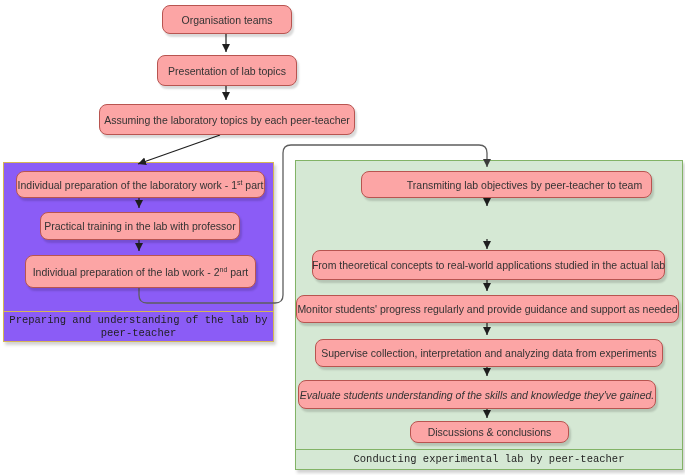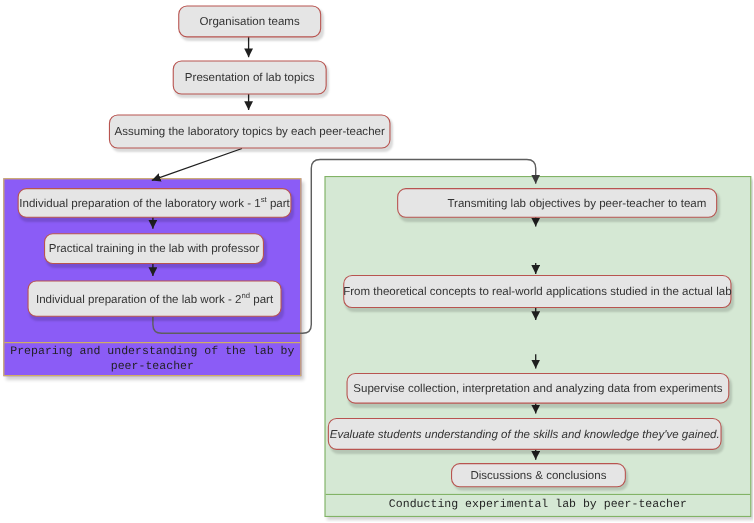--- a/index.html
+++ b/index.html
@@ -44,21 +44,21 @@
     font-size: 10.5px;
     line-height: 13px;
     color: #1f1f1f;
     white-space: nowrap;
   }
   .panel-yellow .panel-title { height: 29px; border-top: 1px solid #d6b656; }
   .panel-green  .panel-title { height: 19px; border-top: 1px solid #82b366; }
   .node {
     position: absolute;
     z-index: 3;
-    background: #e5e5e5;
+    background: #fca5a5;
     border: 1px solid #b85450;
     border-radius: 8px;
     box-shadow: 2px 3px 2px rgba(0,0,0,0.15);
     display: flex;
     align-items: center;
     justify-content: center;
     font-size: 10.5px;
     color: #333333;
     white-space: nowrap;
     text-align: center;
@@ -130,20 +130,23 @@
       <span>Individual preparation of the lab work - 2</span><sup>nd</sup><span> part</span>
     </span>
   </div>
 
   <div class="node" style="left:361px; top:171px; width:253px; height:25px;padding-left:36px;">
     <span>Transmiting lab objectives by peer-teacher to team</span>
   </div>
   <div class="node" style="left:312px; top:210px; width:351px; height:28px;margin-top:40px;">
     <span>From theoretical concepts to real-world applications studied in the actual lab</span>
   </div>
+  <div class="node" style="left:296px; top:295px; width:381px; height:26px;">
+    <span>Monitor students' progress regularly and provide guidance and support as needed</span>
+  </div>
   <div class="node" style="left:315px; top:339px; width:346px; height:26px;">
     <span>Supervise collection, interpretation and analyzing data from experiments</span>
   </div>
   <div class="node" style="left:298px; top:380px; width:356px; height:27px;font-style:italic;">
     <span>Evaluate students understanding of the skills and knowledge they've gained.</span>
   </div>
   <div class="node" style="left:410px; top:421px; width:157px; height:20px;">
     <span>Discussions &amp; conclusions</span>
   </div>
 

